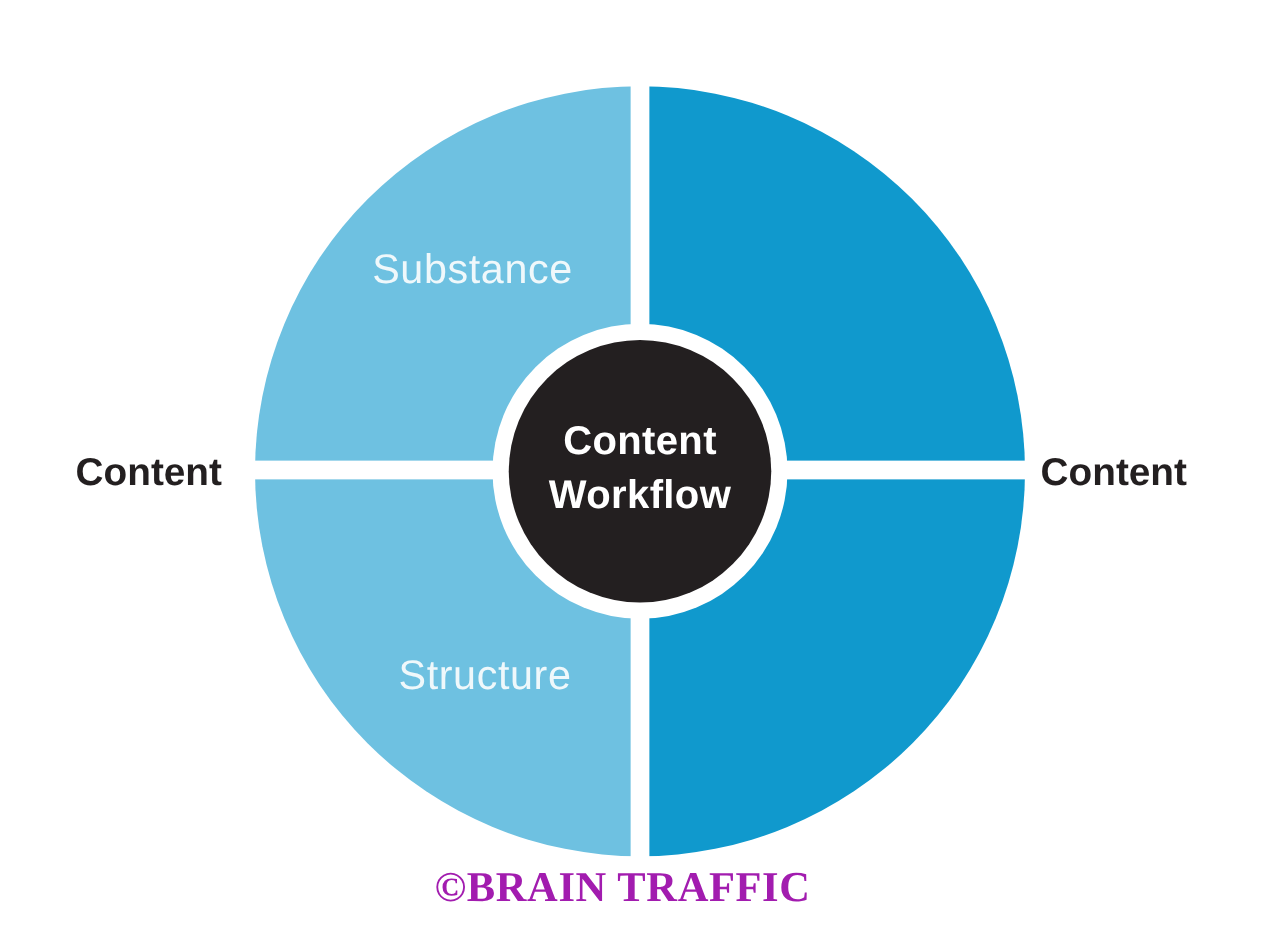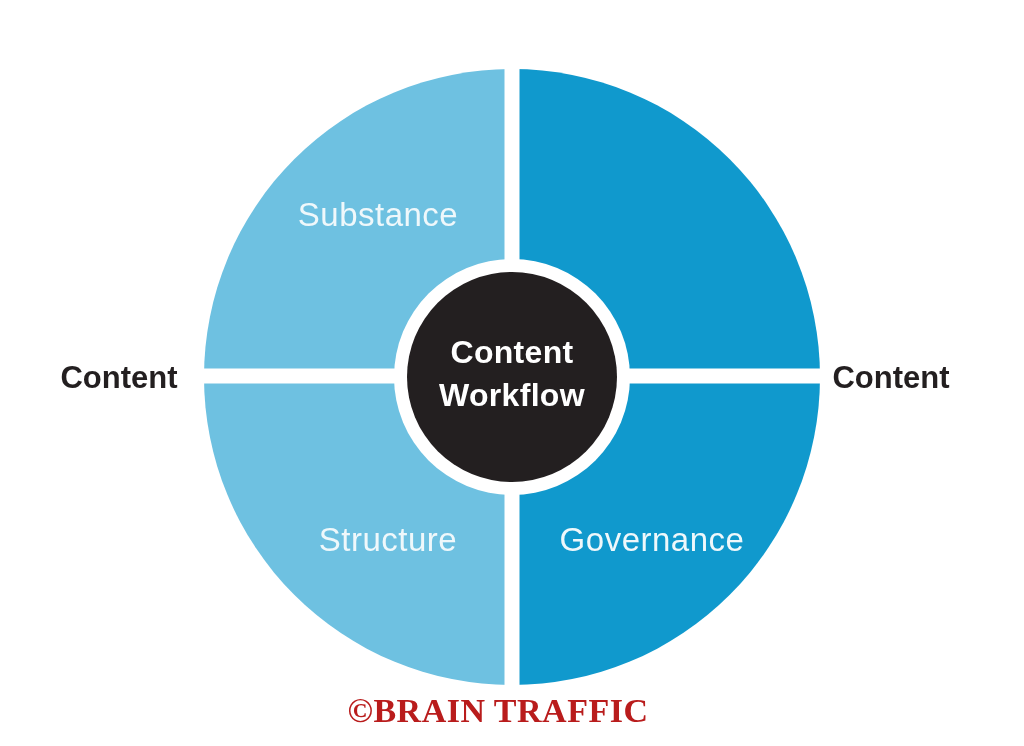--- a/index.html
+++ b/index.html
@@ -42,21 +42,21 @@
   .axis-label {
     font-size: 31px;
     font-weight: 700;
     color: #231f20;
   }
   .caption {
     font-family: "Liberation Serif", serif;
     font-size: 34px;
     font-weight: 600;
     letter-spacing: 0.5px;
-    color: #b91c1c;
+    color: #a21caf;
     text-align: right;
   }
 </style>
 </head>
 <body>
 
 <div class="stage">
 
   <svg width="1024" height="746" viewBox="0 0 1024 746" aria-hidden="true">
 
@@ -67,21 +67,20 @@
 
     <rect x="504.5" y="60" width="15" height="634" fill="#FFFFFF"></rect>
     <rect x="196" y="368.5" width="632" height="15" fill="#FFFFFF"></rect>
 
     <circle cx="512" cy="377" r="118" fill="#FFFFFF"></circle>
     <circle cx="512" cy="377" r="105" fill="#231F20"></circle>
   </svg>
 
   <div class="label q-label" style="left:378px; top:215px;">Substance</div>
   <div class="label q-label" style="left:388px; top:540px;">Structure</div>
-  <div class="label q-label" style="left:652px; top:540px;">Governance</div>
 
   <div class="label center-label" style="left:512px; top:374px;">
     <div>Content</div>
     <div>Workflow</div>
   </div>
 
   <div class="label axis-label" style="left:119px; top:378px;">Content</div>
   <div class="label axis-label" style="left:891px; top:378px;">Content</div>
 
   <div class="label caption" style="left:498px; top:711px;">©BRAIN TRAFFIC</div>

